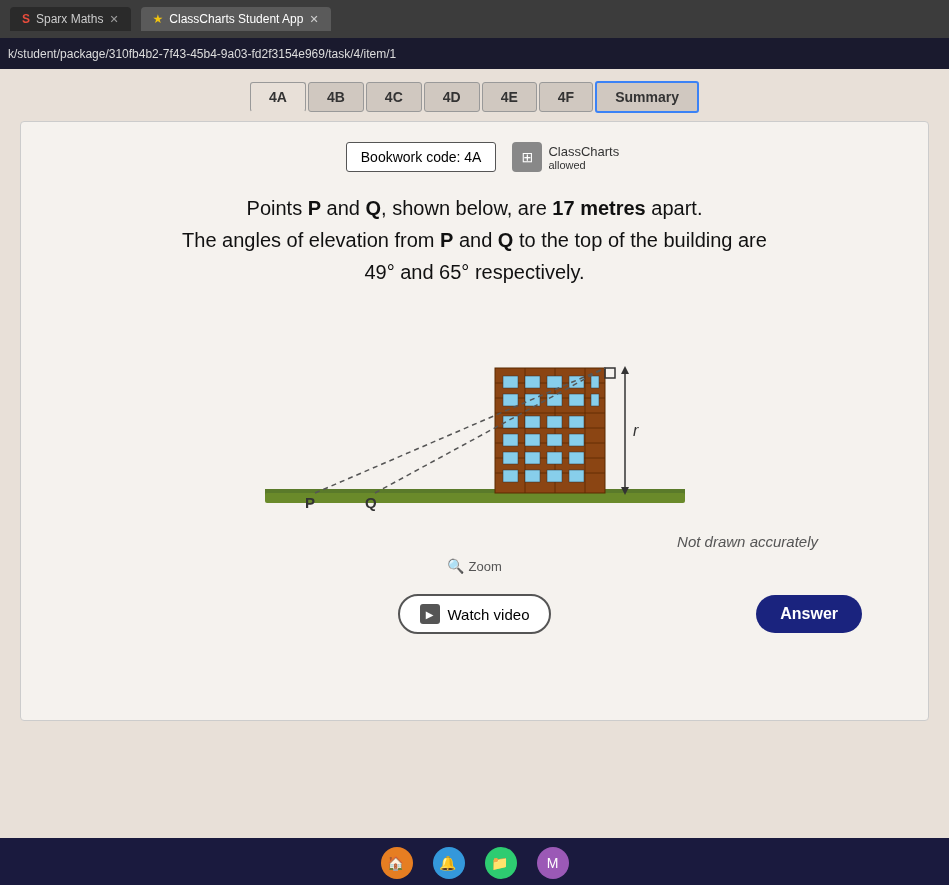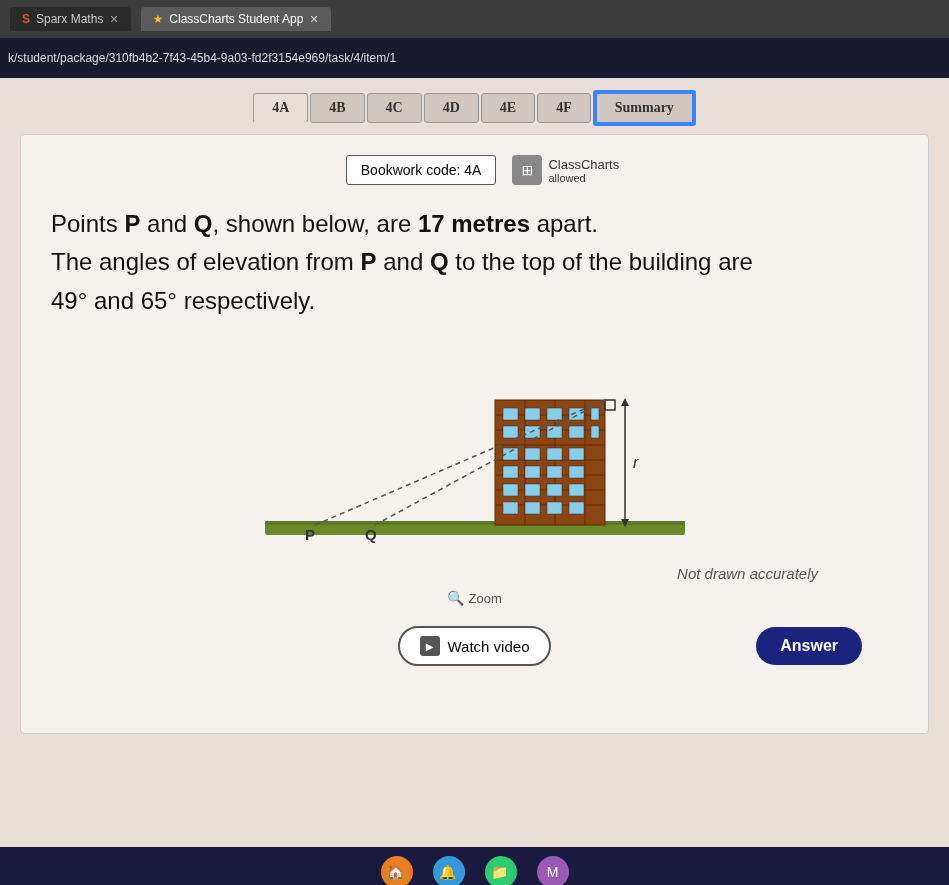--- a/index.html
+++ b/index.html
@@ -29,23 +29,23 @@
       display: flex;
       align-items: center;
       gap: 6px;
     }
     .tab.active { background: #5a5a5a; color: #fff; }
     .tab-close { cursor: pointer; opacity: 0.7; font-size: 11px; }
 
     .address-bar {
       background: #1a1a2e;
       color: #ddd;
-      padding: 20px 8px;
+      padding: 4px 8px;
       font-size: 12px;
-      height: 24px;
+      height: 31px;
       display: flex;
       align-items: center;
     }
 
     
     .main-content {
       background: #e8e0d8;
       height: calc(885px - 66px - 50px);
       padding: 0;
       position: relative;
@@ -61,30 +61,29 @@
     }
     .tab-btn {
       padding: 6px 18px;
       border: 1px solid #999;
       background: #d0c8c0;
       font-size: 14px;
       font-weight: bold;
       cursor: pointer;
       border-radius: 3px;
       color: #333;
-      font-family: Liberation Serif, serif;
     }
     .tab-btn.active {
       background: #e8e0d8;
       border-bottom: 1px solid #e8e0d8;
       font-weight: bold;
     }
     .tab-btn.summary {
       background: #d0c8c0;
-      border: 4px solid #3b82f6;
+      border: 2px solid #3b82f6;
     }
 
     
     .question-area {
       background: #f5f2ee;
       margin: 0 20px;
       padding: 20px 30px;
       border: 1px solid #ccc;
       border-radius: 4px;
       min-height: 600px;
@@ -119,21 +118,22 @@
       background: #888;
       border-radius: 4px;
       display: inline-flex;
       align-items: center;
       justify-content: center;
       color: white;
       font-size: 14px;
     }
 
     .question-text {
-      font-size: 24px;
+      text-align: center;
+      font-size: 20px;
       line-height: 1.6;
       margin-bottom: 20px;
       color: #111;
     }
     .question-text .bold { font-weight: bold; }
 
     .work-out-text {
       text-align: center;
       font-size: 20px;
       color: #111;

